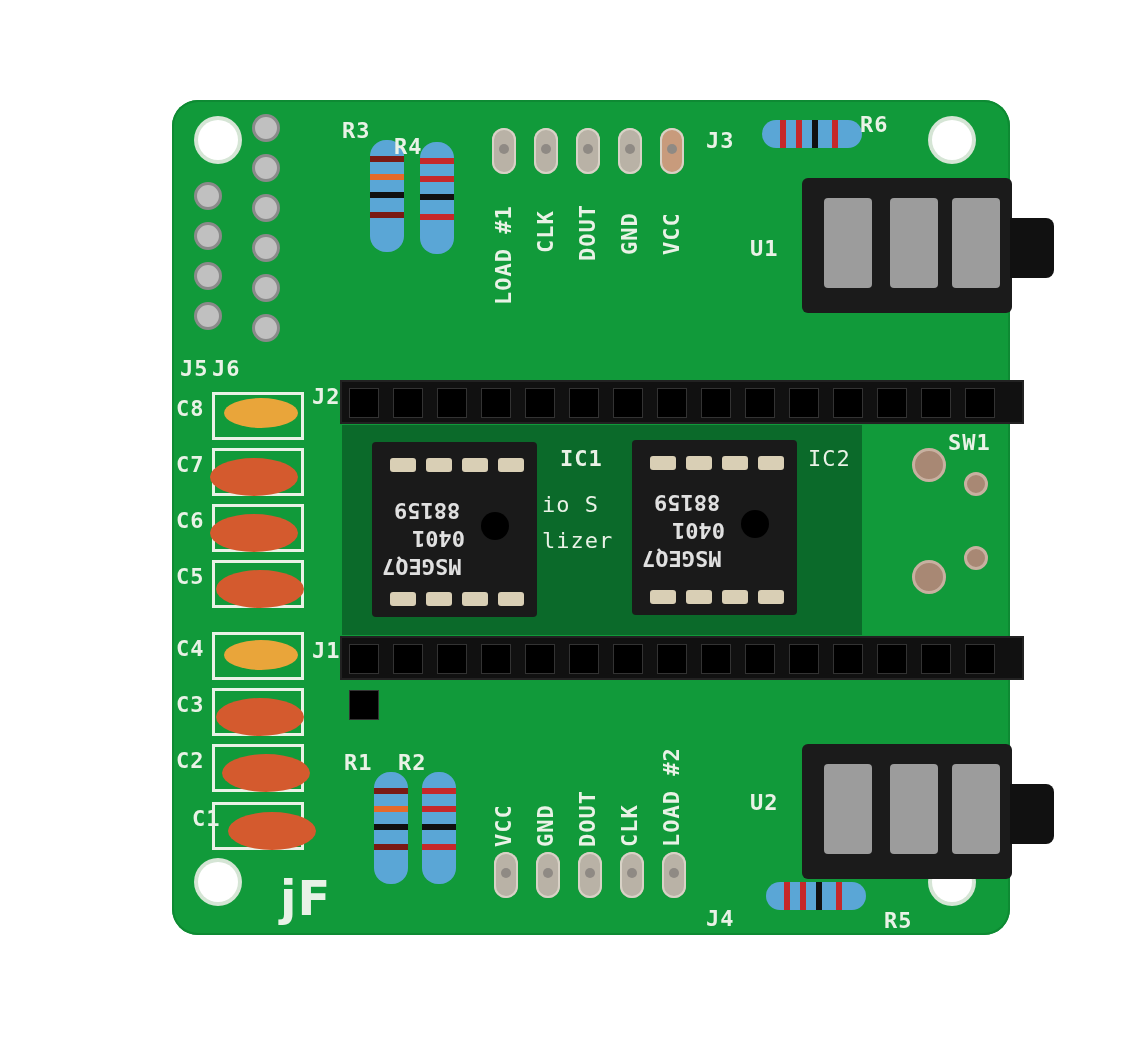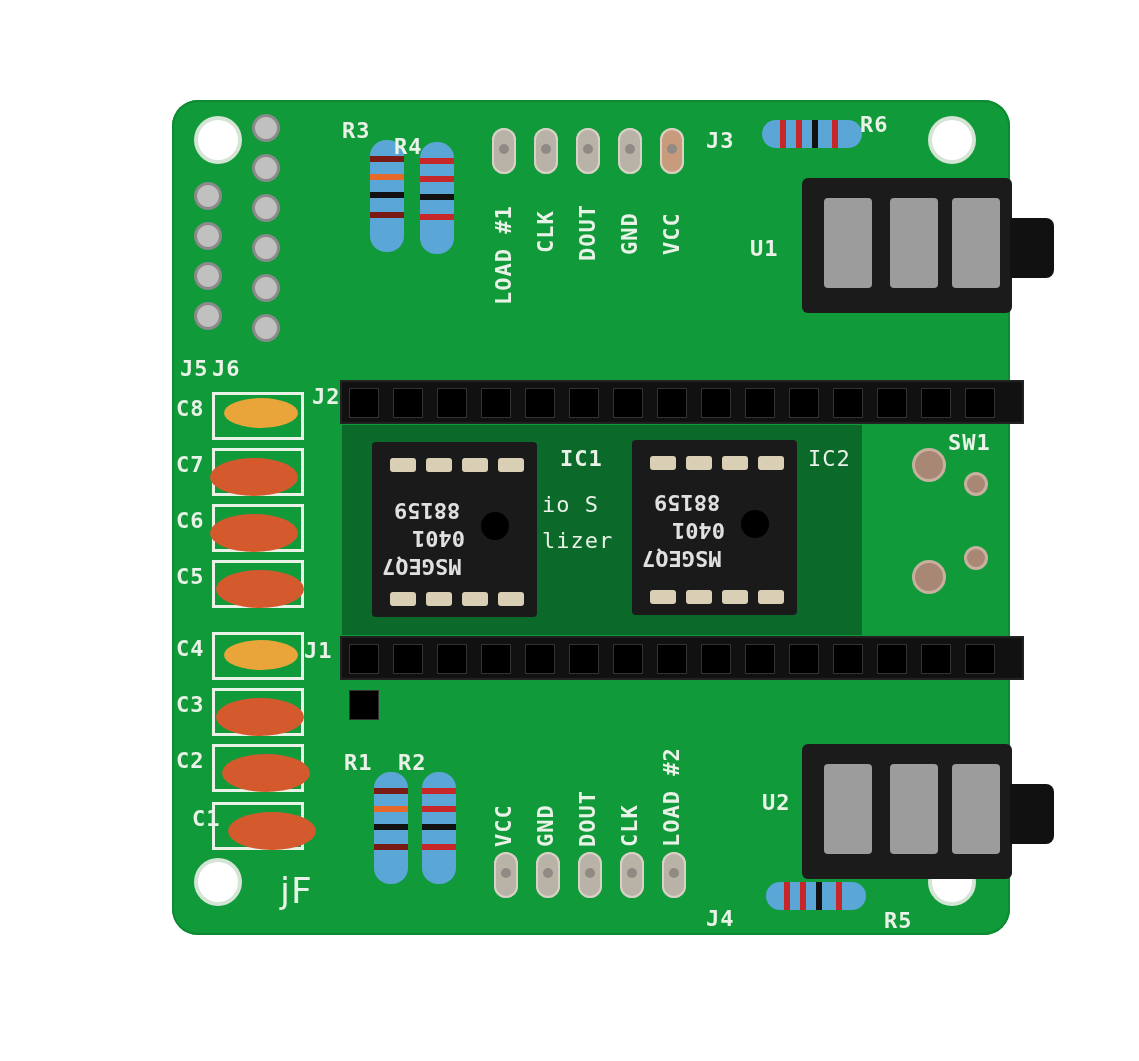--- a/index.html
+++ b/index.html
@@ -145,21 +145,21 @@
   <span class="silk" style="left:636px;top:346px;font-weight:normal">IC2</span>
 
   <span class="silk" style="left:776px;top:330px">SW1</span>
   <div>
     <div class="swpad" style="left:740px;top:348px;width:28px;height:28px"></div>
     <div class="swpad" style="left:740px;top:460px;width:28px;height:28px"></div>
     <div class="swpad" style="left:792px;top:372px;width:18px;height:18px"></div>
     <div class="swpad" style="left:792px;top:446px;width:18px;height:18px"></div>
   </div>
 
-  <span class="silk" style="left:132px;top:538px">J1</span>
+  <span class="silk" style="left:140px;top:538px">J1</span>
   <div class="header" style="left:168px;top:536px;width:680px">
     <i></i><i></i><i></i><i></i><i></i><i></i><i></i><i></i><i></i><i></i><i></i><i></i><i></i><i></i><i></i><i></i>
   </div>
 
   <div>
     <span class="silk" style="left:4px;top:296px">C8</span>
     <div class="capbox" style="left:40px;top:292px"></div>
       <div class="cap y" style="left:52px;top:298px"></div>
     <span class="silk" style="left:4px;top:352px">C7</span>
     <div class="capbox" style="left:40px;top:348px"></div>
@@ -212,24 +212,24 @@
     <div class="pad" style="left:490px;top:752px"></div>
   </div>
   <span class="silk" style="left:534px;top:806px">J4</span>
 
   <div class="jack" style="left:630px;top:644px">
     <div class="tab" style="left:22px"></div>
       <div class="tab" style="left:88px"></div>
       <div class="tab" style="left:150px"></div>
     <div class="nose"></div>
   </div>
-  <span class="silk" style="left:590px;top:690px">U2</span>
+  <span class="silk" style="left:578px;top:690px">U2</span>
 
   <div class="resistor h" style="left:594px;top:782px">
     <div class="band" style="left:18px;background:#c6282a"></div>
       <div class="band" style="left:34px;background:#c6282a"></div>
     <div class="band" style="left:50px;background:#111"></div>
       <div class="band" style="left:70px;background:#c6282a"></div>
   </div>
   <span class="silk" style="left:712px;top:808px">R5</span>
 
-  <span class="silk" style="left:108px;top:770px;font-size:36px;font-weight:normal;font-family:'DejaVu Sans',sans-serif">jF</span>
+  <span class="silk" style="left:108px;top:770px;font-size:48px;font-weight:bold;font-family:'DejaVu Sans',sans-serif">jF</span>
 </div>
 
 </body></html>

